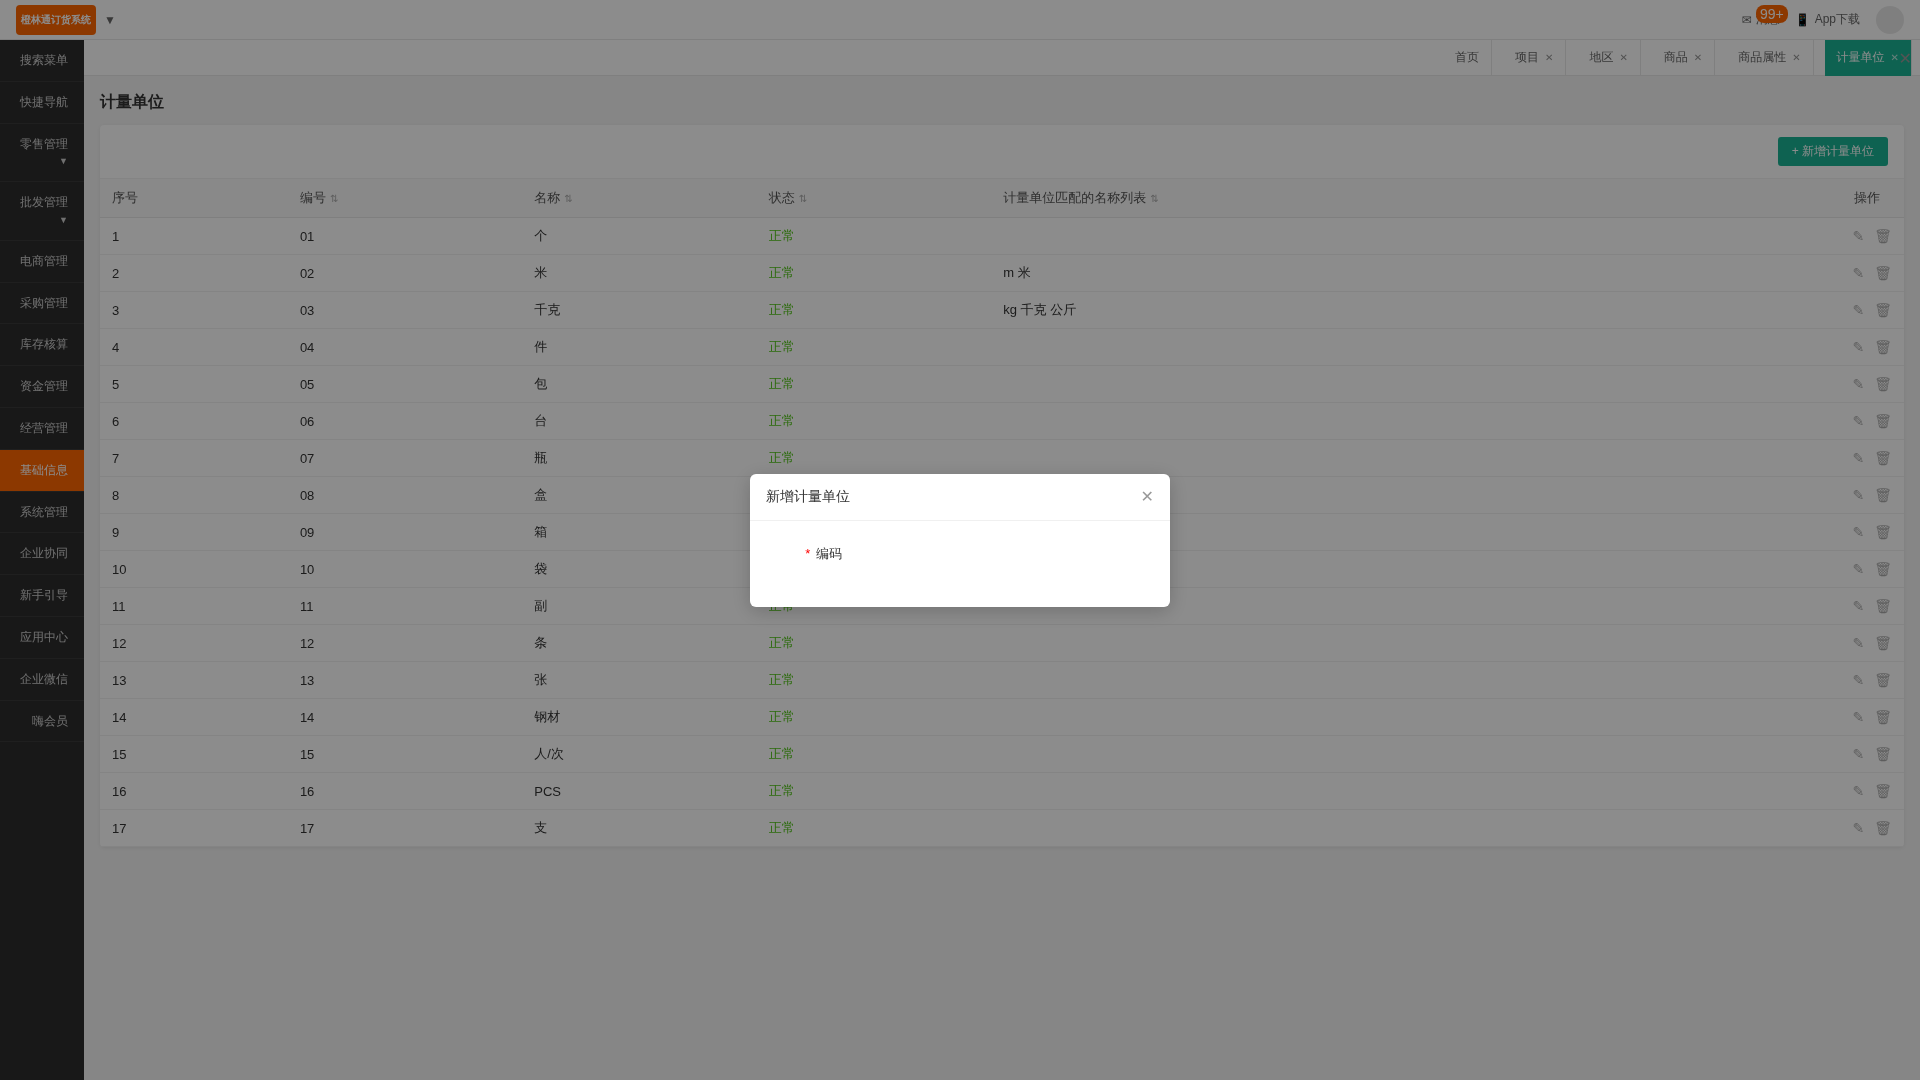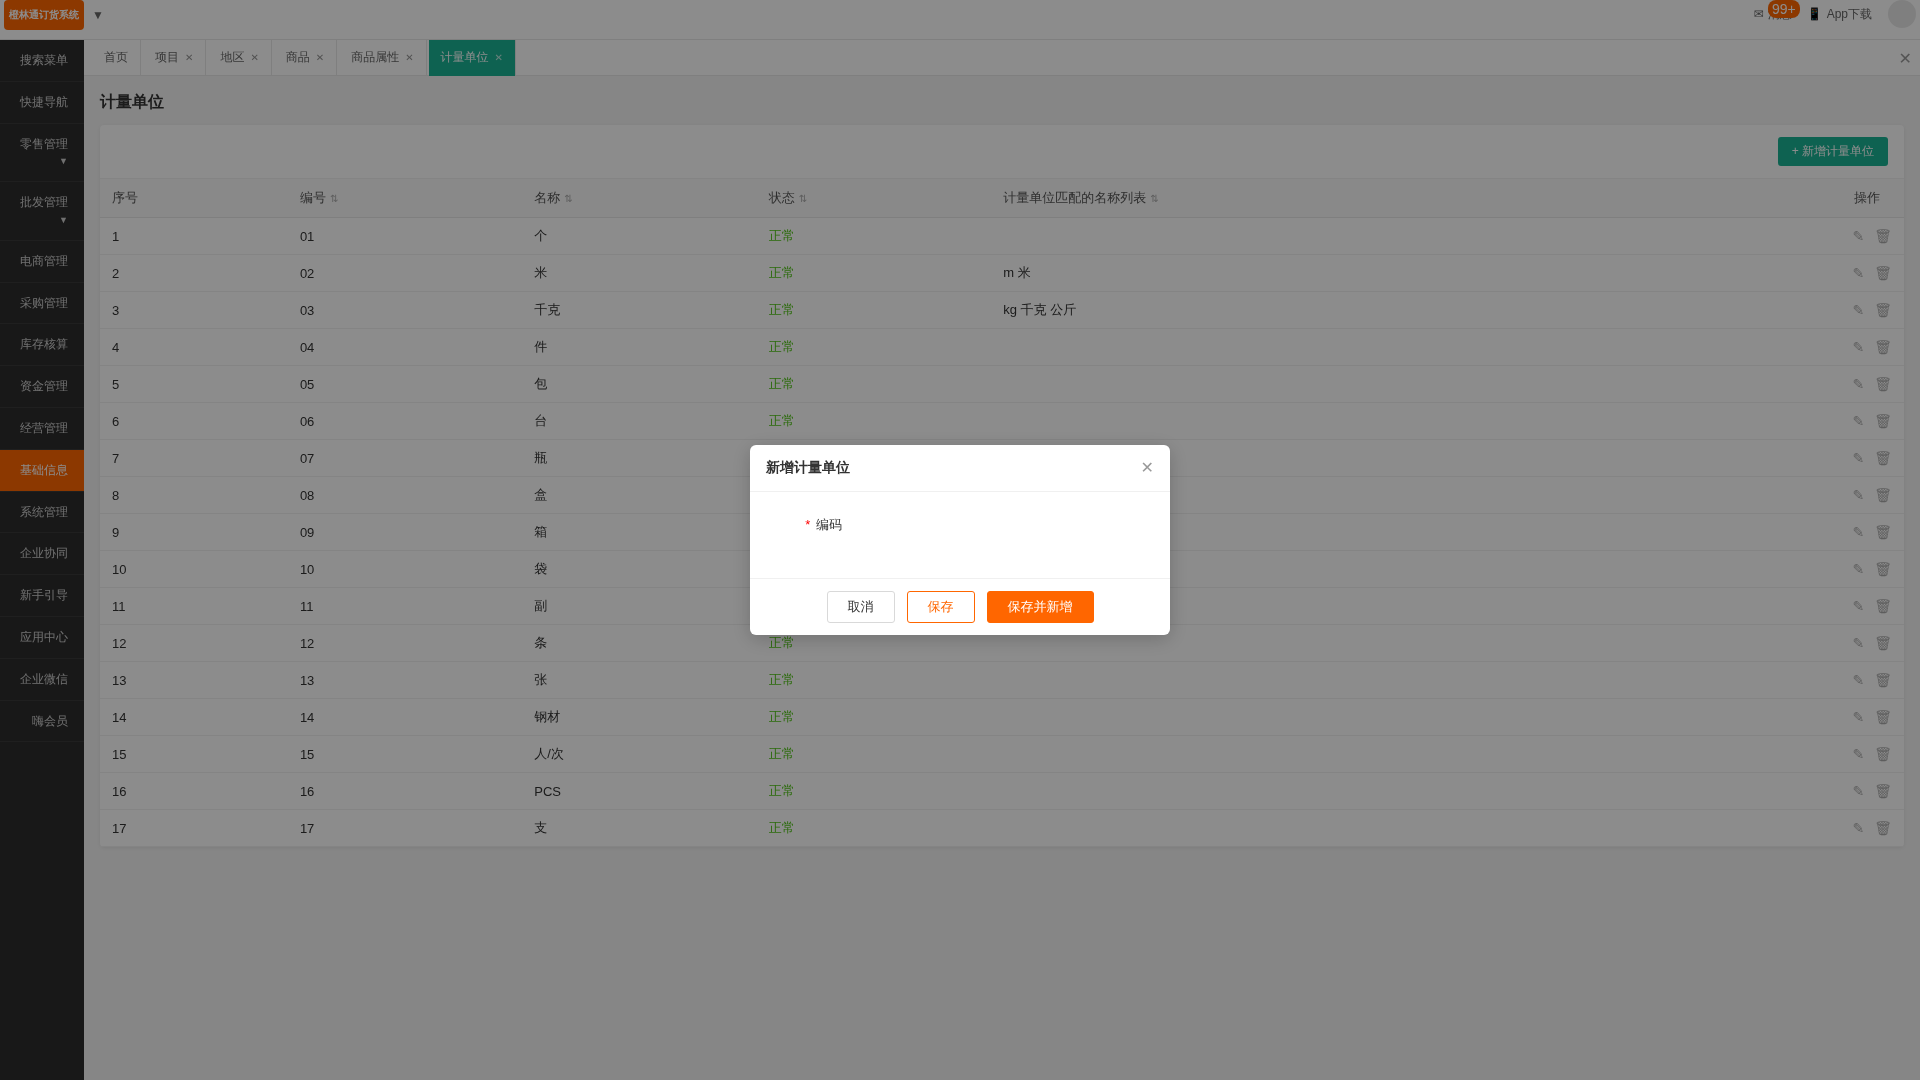--- a/index.html
+++ b/index.html
@@ -3,23 +3,23 @@
   <meta charset="utf-8">
   <style>
     * { box-sizing: border-box; margin: 0; padding: 0; }
     body { font-family: "Microsoft YaHei", "PingFang SC", sans-serif; font-size: 13px; background: #f0f2f5; color: #333; height: 1080px; overflow: hidden; }
 
     
     .top-bar {
       height: 40px;
       background: #fff;
       display: flex;
-      align-items: flex-start;
+      align-items: center;
       justify-content: space-between;
-      padding: 0 4px;
+      padding: 0 16px;
       border-bottom: 1px solid #e8e8e8;
       position: relative;
       z-index: 10;
     }
     .logo-area {
       display: flex;
       align-items: center;
       gap: 8px;
     }
     .logo-box {
@@ -114,22 +114,23 @@
     }
 
     
     .tab-bar {
       height: 36px;
       background: #fff;
       display: flex;
       align-items: center;
       border-bottom: 1px solid #e8e8e8;
       padding: 0 8px;
-      gap: 2px;
+      gap: 11px;
       position: relative;
+      justify-content: flex-end;
     }
     .tab {
       height: 36px;
       display: flex;
       align-items: center;
       padding: 0 12px;
       font-size: 12px;
       cursor: pointer;
       color: #666;
       border-right: 1px solid #e8e8e8;
@@ -289,21 +290,21 @@
     }
     .modal-header {
       padding: 14px 16px;
       border-bottom: 1px solid #f0f0f0;
       display: flex;
       align-items: center;
       justify-content: space-between;
     }
     .modal-title {
       font-size: 14px;
-      font-weight: 700;
+      font-weight: 400;
       color: #333;
     }
     .modal-close {
       background: none;
       border: none;
       cursor: pointer;
       color: #999;
       font-size: 16px;
       line-height: 1;
     }
@@ -740,19 +741,14 @@
       <button class="modal-close">✕</button>
     </div>
     <div class="modal-body">
       <div class="form-row">
         <span class="form-label">
           <span class="required">*</span>
           <span>编码</span>
         </span>
       </div>
     </div>
-    <div class="modal-footer">
-      <button class="btn-cancel">取消</button>
-      <button class="btn-save">保存</button>
-      <button class="btn-save-new">保存并新增</button>
-    </div>
   </div>
 </div>
 
 </body></html>

